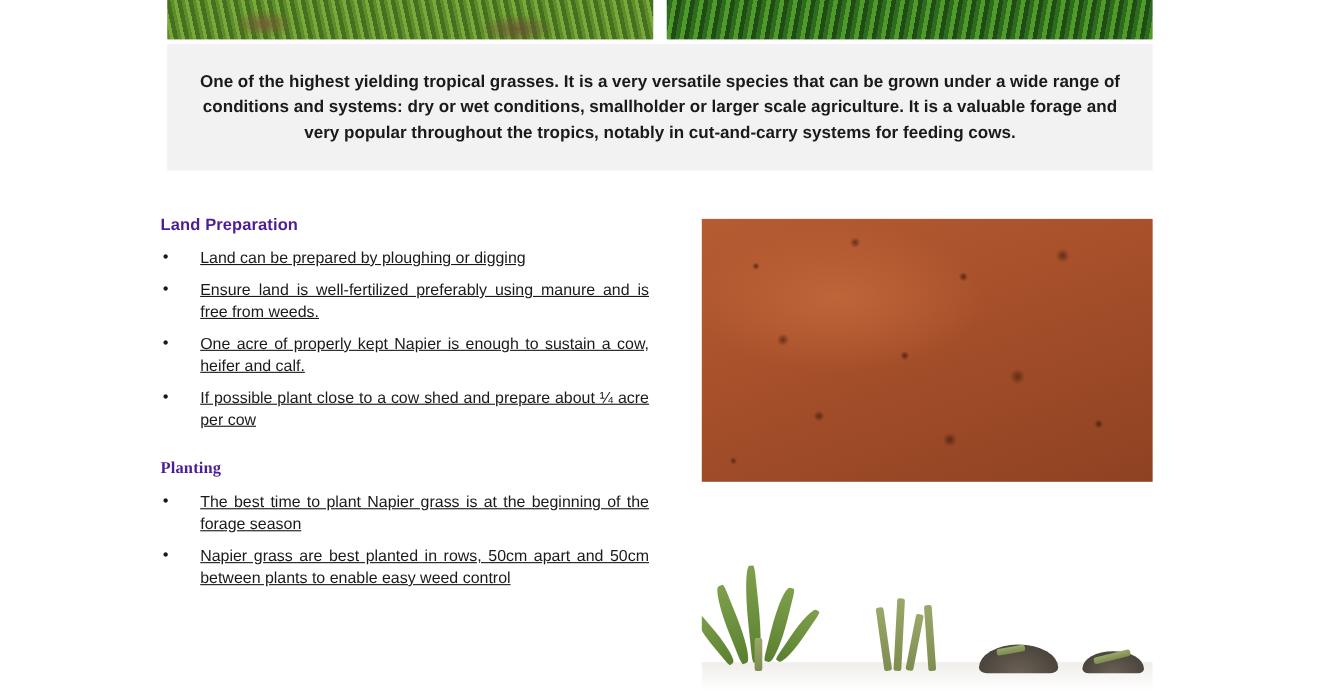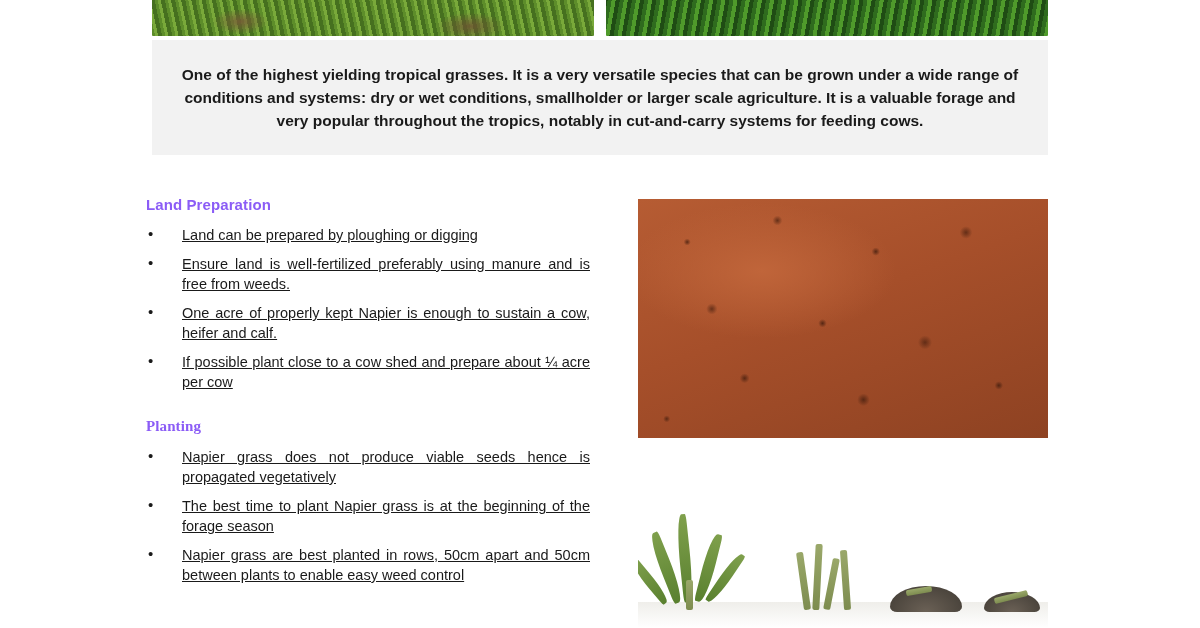--- a/index.html
+++ b/index.html
@@ -76,21 +76,21 @@
   }
 
   
   .left-col {
     position: absolute;
     left: 140px;
     top: 196px;
     width: 450px;
   }
   .section-heading {
-    color: #8b5cf6;
+    color: #4c1d95;
     font-weight: bold;
     font-size: 15px;
     margin: 0 0 12px 6px;
     letter-spacing: 0.1px;
   }
   .section-heading.second {
     margin-top: 26px;
     font-family: Liberation Serif, serif;
   }
   ul.bullets {
@@ -206,21 +206,20 @@
     <h2 class="section-heading">Land Preparation</h2>
     <ul class="bullets">
       <li>Land can be prepared by ploughing or digging</li>
       <li>Ensure land is well-fertilized preferably using manure and is free from weeds.</li>
       <li>One acre of properly kept Napier is enough to sustain a cow, heifer and calf.</li>
       <li>If possible plant close to a cow shed and prepare about ¼ acre per cow</li>
     </ul>
 
     <h2 class="section-heading second">Planting</h2>
     <ul class="bullets">
-      <li>Napier grass does not produce viable seeds hence is propagated vegetatively</li>
       <li>The best time to plant Napier grass is at the beginning of the forage season</li>
       <li>Napier grass are best planted in rows, 50cm apart and 50cm between plants to enable easy weed control</li>
     </ul>
 
   </div>
 
   <div class="soil-photo"></div>
 
   <div class="planting-photo">
     <div class="pp-ground"></div>

